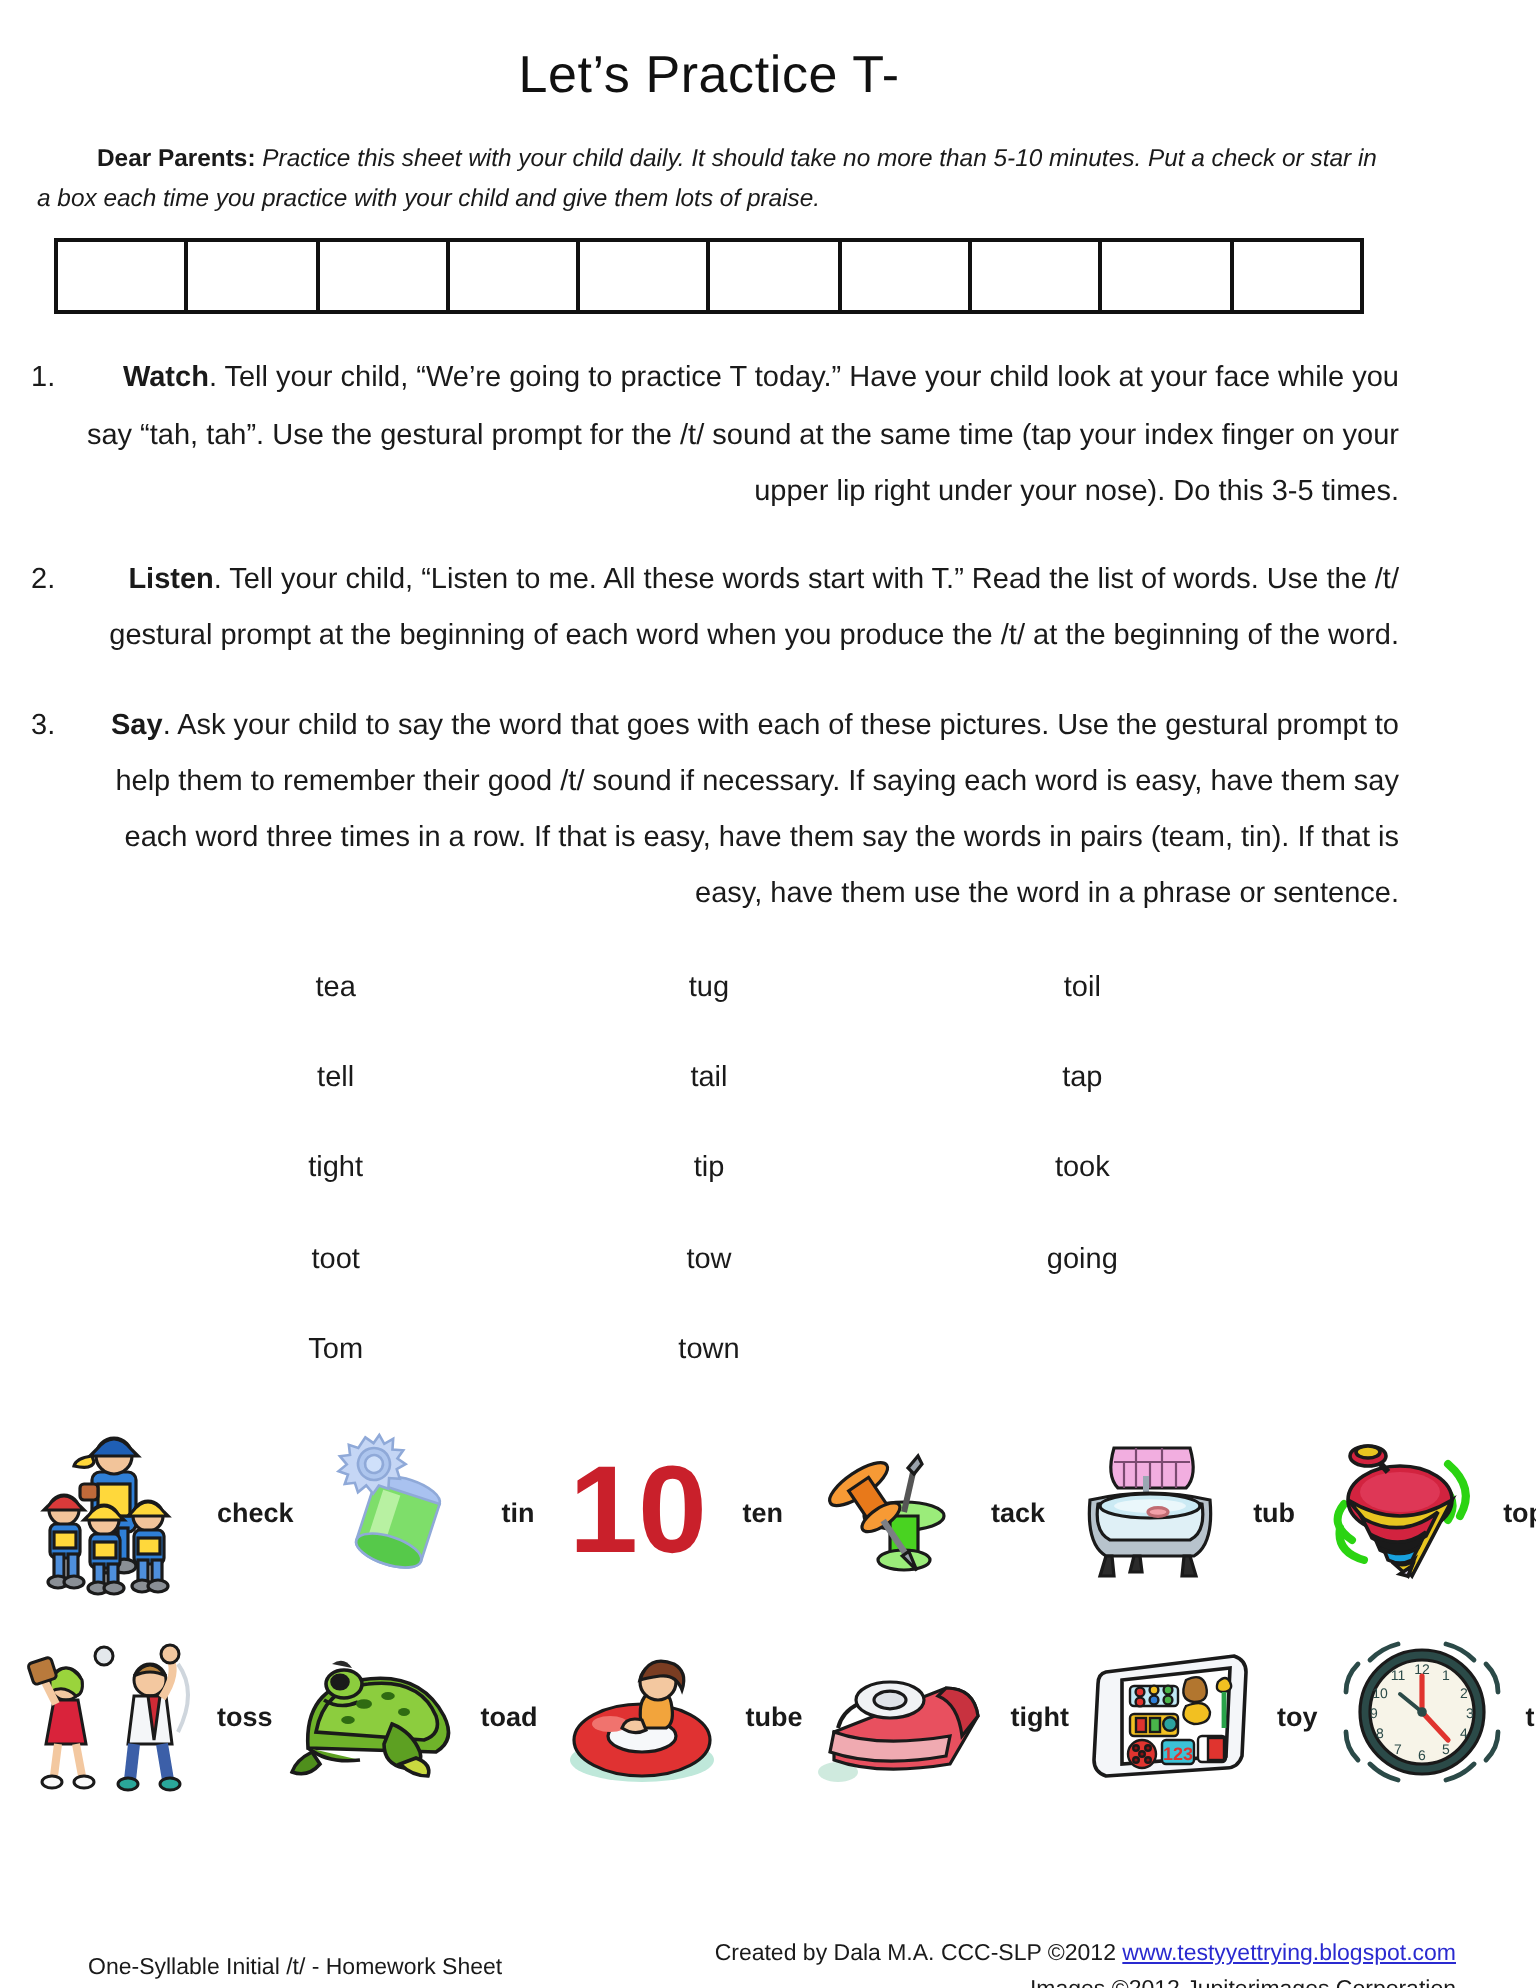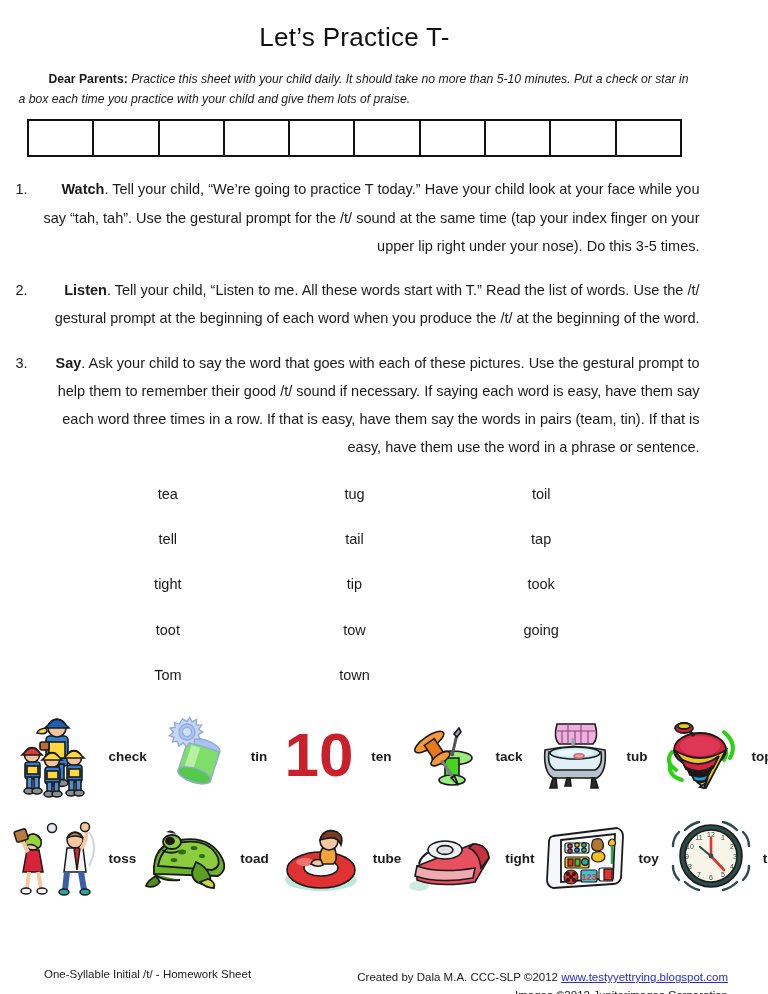--- a/index.html
+++ b/index.html
@@ -143,21 +143,21 @@
     position: absolute;
     left: 0;
     right: 0;
     bottom: 26px;
     width: 768px;
     font-size: 11.5px;
   }
   .footer .left {
     position: absolute;
     left: 44px;
-    top: 0;
+    top: 10px;
     white-space: nowrap;
   }
   .footer .right {
     position: absolute;
     right: 40px;
     top: 0;
     text-align: right;
     line-height: 1.6;
   }
   .footer a, .footer .link {

